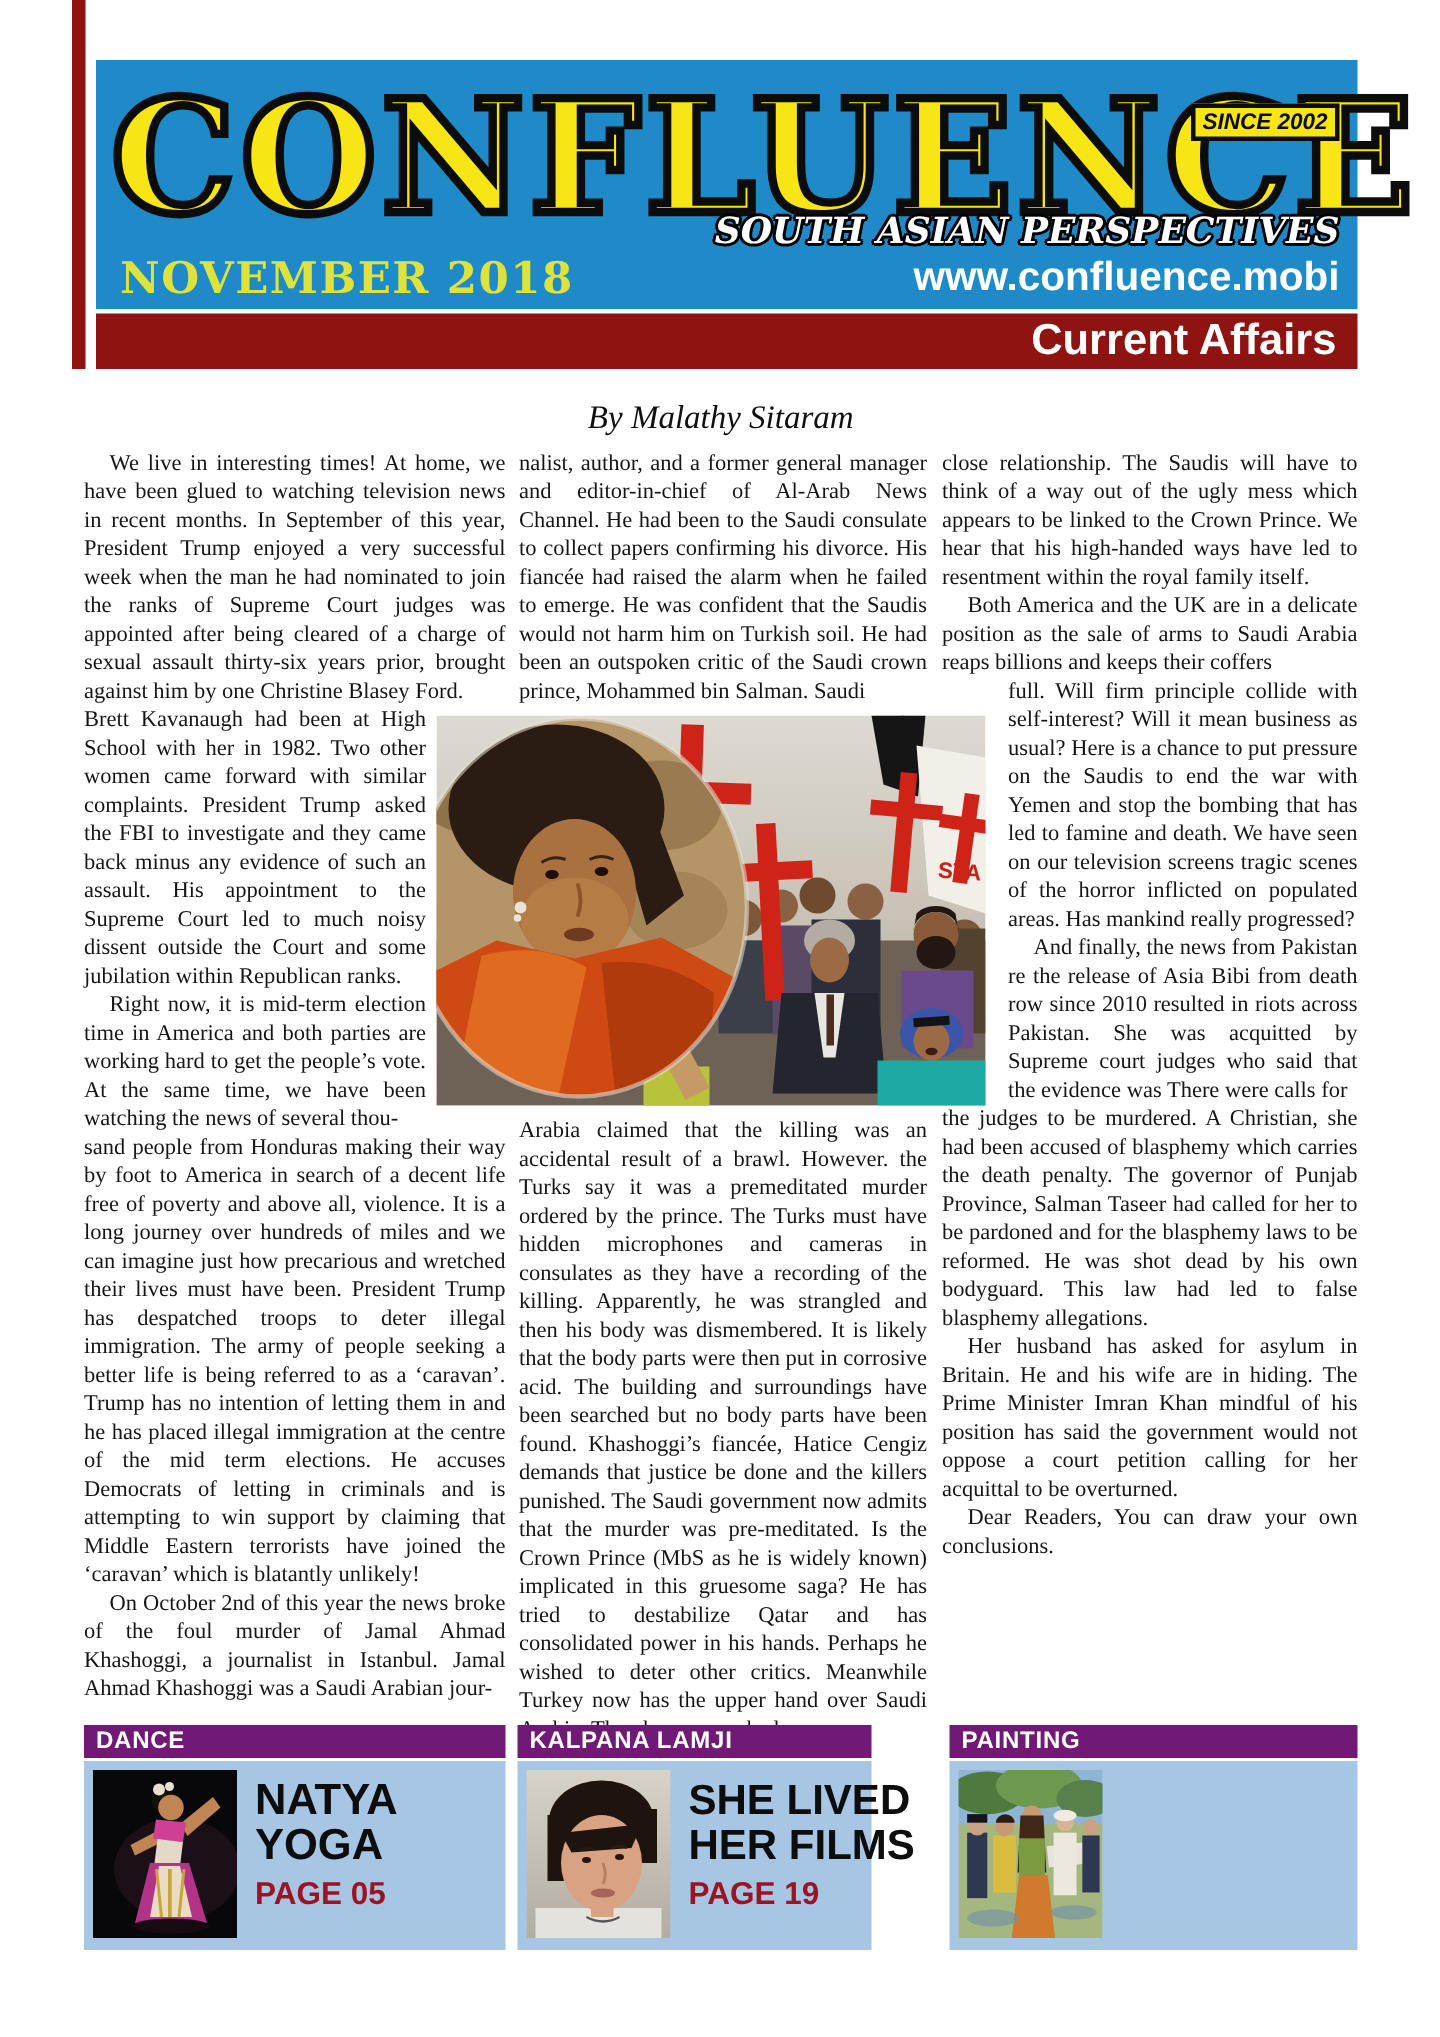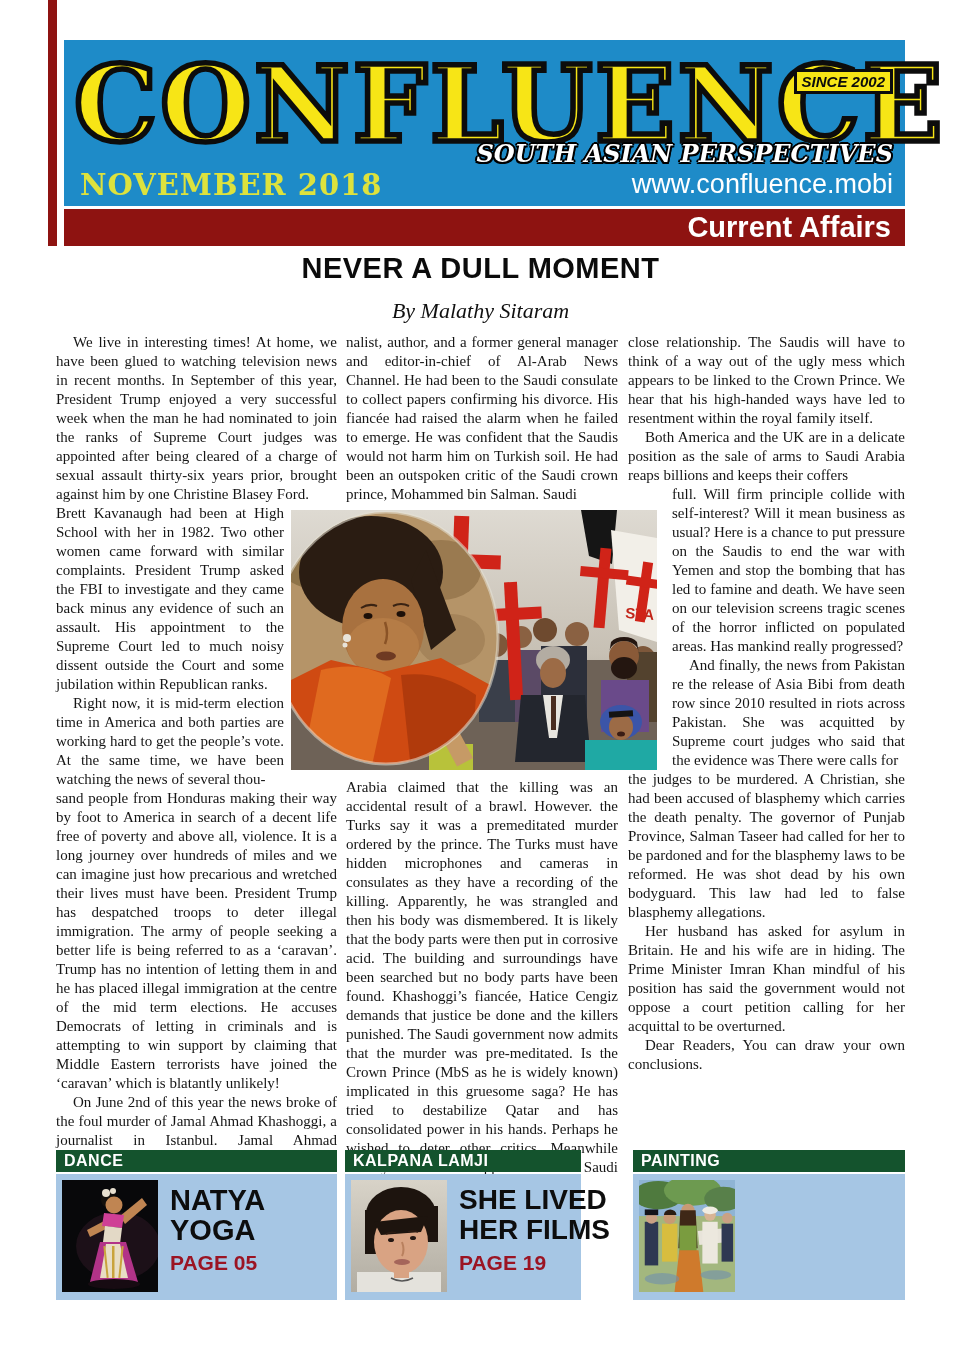--- a/index.html
+++ b/index.html
@@ -17,21 +17,21 @@
   .since-badge { position:absolute; right:12px; top:12px; z-index:3; background:#f7e516;
           border:3px solid #0c0c0c; padding:0 5px; color:#0c0c0c;
           font-weight:bold; font-style:italic; font-size:15px; line-height:19px;margin-top:17px; }
   .tagline { position:absolute; right:12px; top:99px; z-index:2; color:#ffffff;
           font-family:"DejaVu Serif", serif; font-weight:bold; font-style:italic; font-size:24px;
           text-shadow:2px 0 0 #000,-2px 0 0 #000,0 2px 0 #000,0 -2px 0 #000,
                       1.5px 1.5px 0 #000,-1.5px -1.5px 0 #000,1.5px -1.5px 0 #000,-1.5px 1.5px 0 #000; }
   .issue-date { position:absolute; left:16px; bottom:4px; color:#dde23d; letter-spacing:1px;
           font-family:"DejaVu Serif", serif; font-weight:bold; font-size:29px; }
   .website { position:absolute; right:12px; bottom:6px; color:#ffffff;
-          font-weight:normal; font-size:27px; }
+          font-weight:bold; font-size:27px; }
   .section-bar { position:absolute; left:64px; top:209px; width:841px; height:37px; background:#8e1311;
           color:#fff; font-weight:bold; font-size:29px; line-height:37px; text-align:right;
           padding-right:14px; box-sizing:border-box; }
 
   
   .article { position:absolute; left:56px; top:252px; width:849px; }
   .article-title { text-align:center; font-weight:bold; font-size:29px; letter-spacing:0.5px; color:#0b0b0b; }
   .article-byline { text-align:center; font-family:"Liberation Serif", serif; font-style:italic;
           font-size:22px; margin-top:13px; color:#101010; }
   .columns { display:flex; margin-top:9px; }
@@ -46,21 +46,21 @@
   .narrow-r { width:228px; }
   .narrow-l { width:233px; margin-left:auto; }
   .photo-wrap { width:366px; height:260px; margin:6px 0 8px -55px; position:relative; }
   .photo-wrap svg { display:block; width:100%; height:100%; }
 
   
   .teaser { position:absolute; top:1150px; }
   .t1 { left:56px;  width:281px; }
   .t2 { left:345px; width:236px; }
   .t3 { left:633px; width:272px; }
-  .teaser-bar { height:22px; background:#14532d; color:#ffffff; padding-left:8px;
+  .teaser-bar { height:22px; background:#701a75; color:#ffffff; padding-left:8px;
           font-weight:bold; font-size:16px; line-height:22px; letter-spacing:0.5px; }
   .teaser-body { margin-top:2px; background:#a6c6e4; height:126px; display:flex;
           padding:6px; box-sizing:border-box; }
   .teaser-img { width:96px; height:112px; flex:none; }
   .teaser-img svg { display:block; width:100%; height:100%; }
   .teaser-text { padding-left:12px; padding-top:5px; }
   .teaser-title { font-weight:bold; font-size:29px; line-height:30px; color:#0d0d0d; }
   .t1 .teaser-title { width:150px; }
   .t2 .teaser-title { width:165px; font-size:28px; }
   .t3 .teaser-title { width:130px; font-size:28px; }
@@ -81,33 +81,32 @@
     <div class="tagline">SOUTH ASIAN PERSPECTIVES</div>
     <div class="issue-date">NOVEMBER 2018</div>
     <div class="website">www.confluence.mobi</div>
   </div>
 
   <div class="section-bar">
     <span>Current Affairs</span>
   </div>
 
   <div class="article">
-    <div class="article-title">NEVER A DULL MOMENT</div>
     <div class="article-byline">By Malathy Sitaram</div>
 
     <div class="columns">
 
       <div class="col col1">
         <p class="indent">We live in interesting times! At home, we have been glued to watching television news in recent months. In September of this year, President Trump enjoyed a very successful week when the man he had nominated to join the ranks of Supreme Court judges was appointed after being cleared of a charge of sexual assault thirty-six years prior, brought against him by one Christine Blasey Ford.</p>
         <div class="narrow-r">
           <p>Brett Kavanaugh had been at High School with her in 1982. Two other women came forward with similar complaints. President Trump asked the FBI to investigate and they came back minus any evidence of such an assault. His appointment to the Supreme Court led to much noisy dissent outside the Court and some jubilation within Republican ranks.</p>
           <p class="pgap indent">Right now, it is mid-term election time in America and both parties are working hard to get the people’s vote. At the same time, we have been watching the news of several thou-</p>
         </div>
         <p>sand people from Honduras making their way by foot to America in search of a decent life free of poverty and above all, violence. It is a long journey over hundreds of miles and we can imagine just how precarious and wretched their lives must have been. President Trump has despatched troops to deter illegal immigration. The army of people seeking a better life is being referred to as a ‘caravan’. Trump has no intention of letting them in and he has placed illegal immigration at the centre of the mid term elections. He accuses Democrats of letting in criminals and is attempting to win support by claiming that Middle Eastern terrorists have joined the ‘caravan’ which is blatantly unlikely!</p>
-        <p class="pgap indent">On June 2nd of this year the news broke of the foul murder of Jamal Ahmad Khashoggi, a journalist in Istanbul. Jamal Ahmad Khashoggi was a Saudi Arabian jour-</p>
+        <p class="pgap indent">On October 2nd of this year the news broke of the foul murder of Jamal Ahmad Khashoggi, a journalist in Istanbul. Jamal Ahmad Khashoggi was a Saudi Arabian jour-</p>
       </div>
 
       <div class="col col2">
         <p>nalist, author, and a former general manager and editor-in-chief of Al-Arab News Channel. He had been to the Saudi consulate to collect papers confirming his divorce. His fiancée had raised the alarm when he failed to emerge. He was confident that the Saudis would not harm him on Turkish soil. He had been an outspoken critic of the Saudi crown prince, Mohammed bin Salman. Saudi</p>
 
         <div class="photo-wrap">
           <svg viewBox="0 0 366 260" preserveAspectRatio="none">
             <defs>
               <linearGradient id="sky" x1="0" y1="0" x2="0" y2="1">
                 <stop offset="0" stop-color="#dedad2"></stop>

